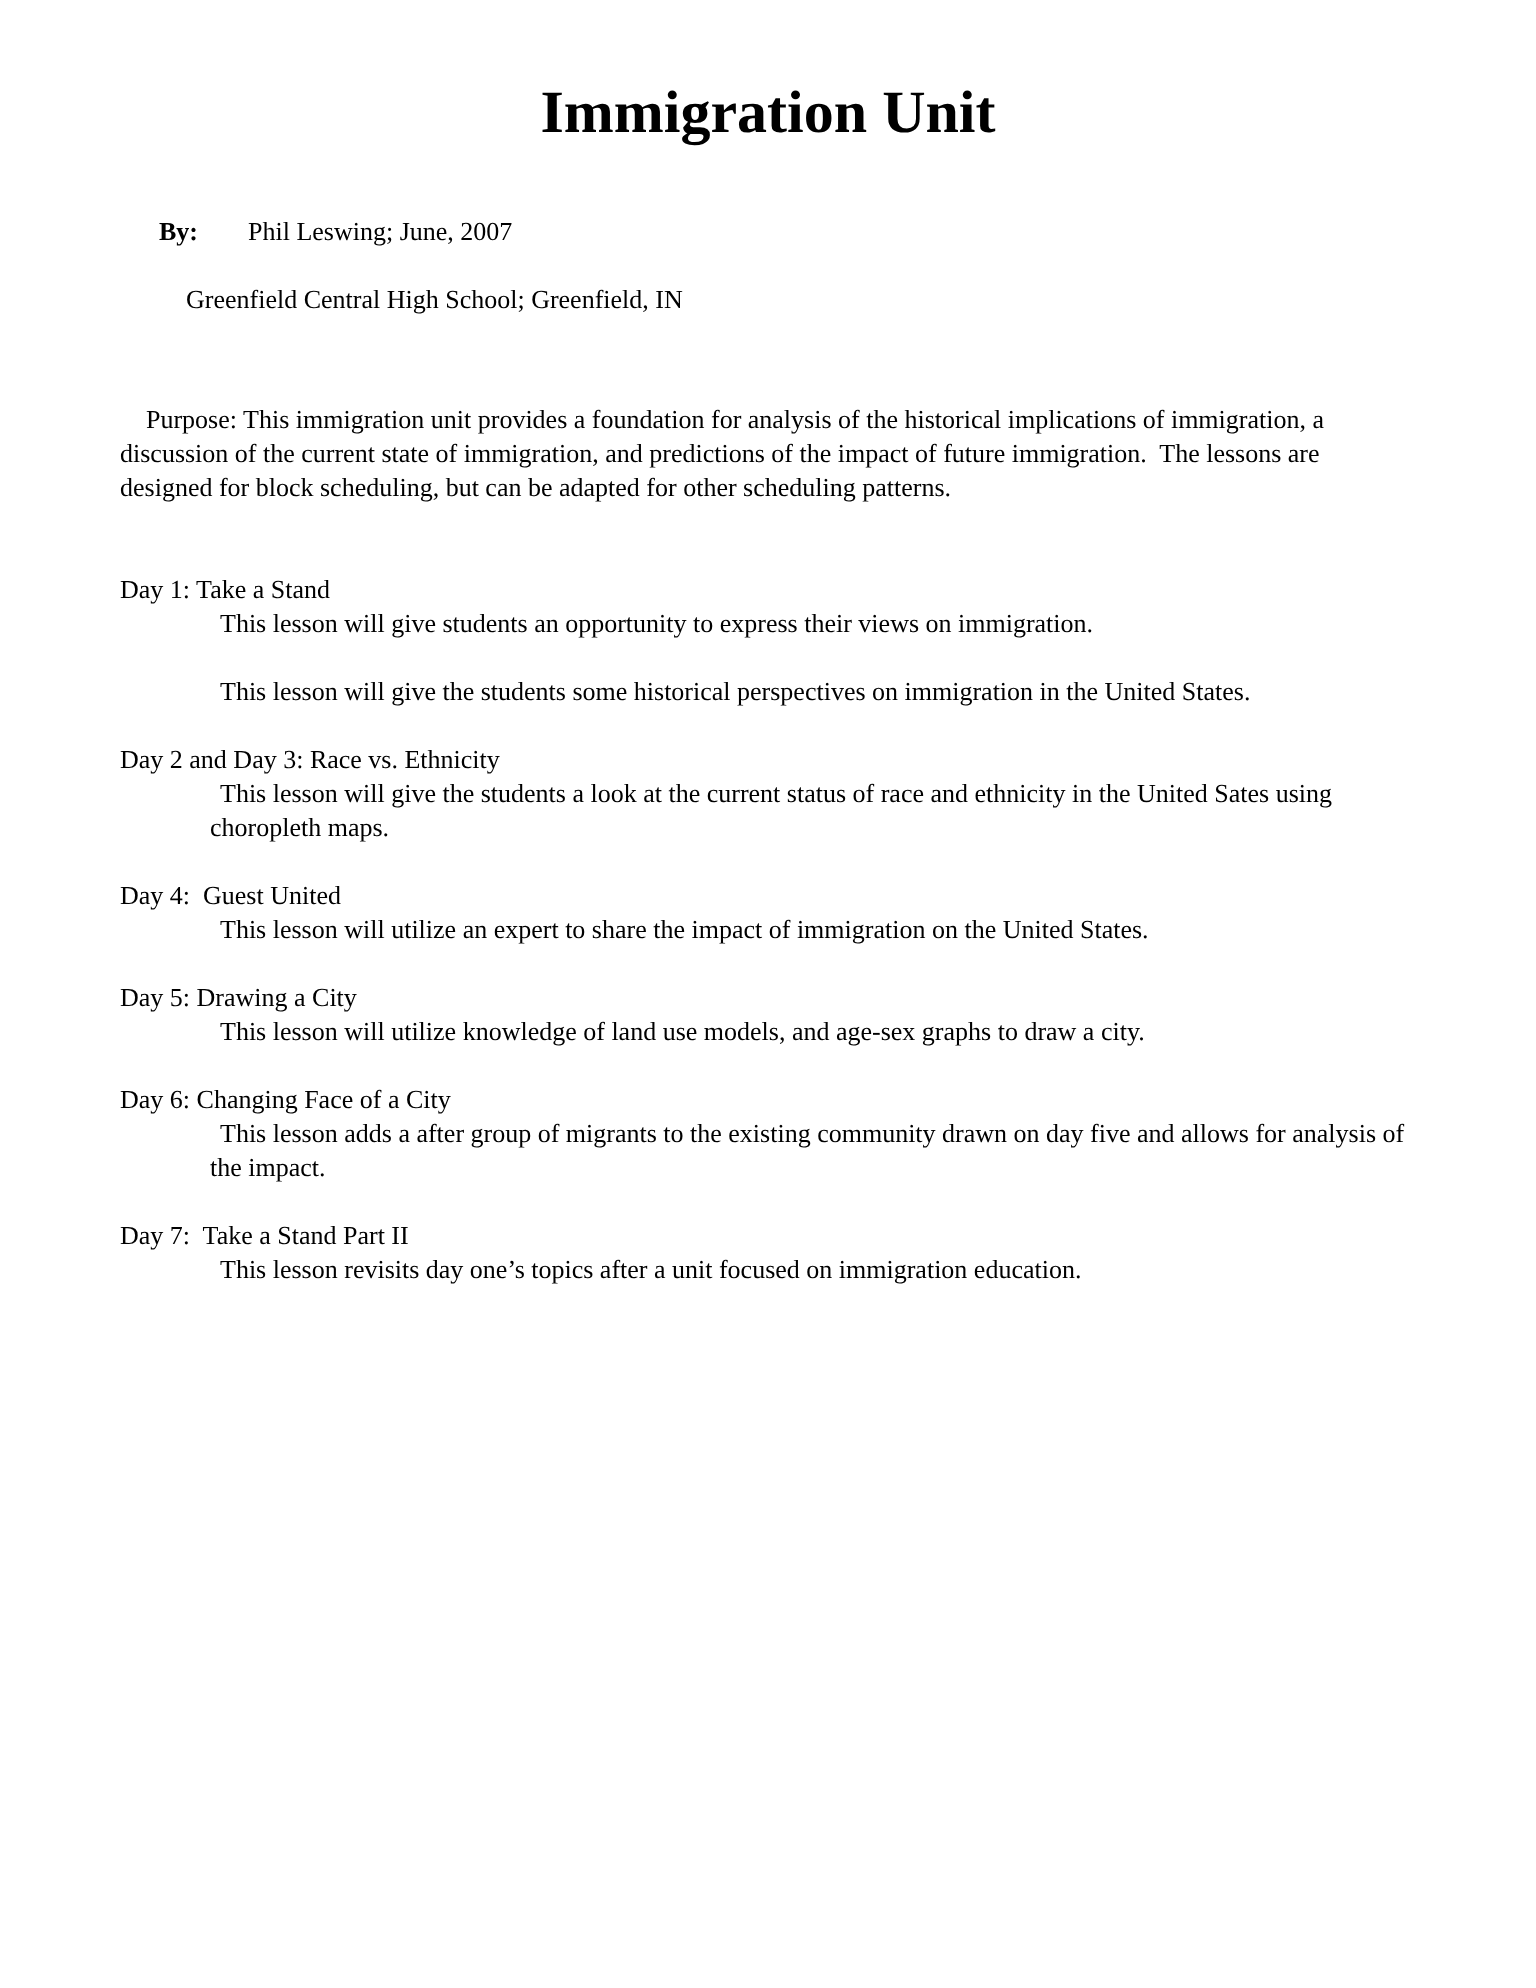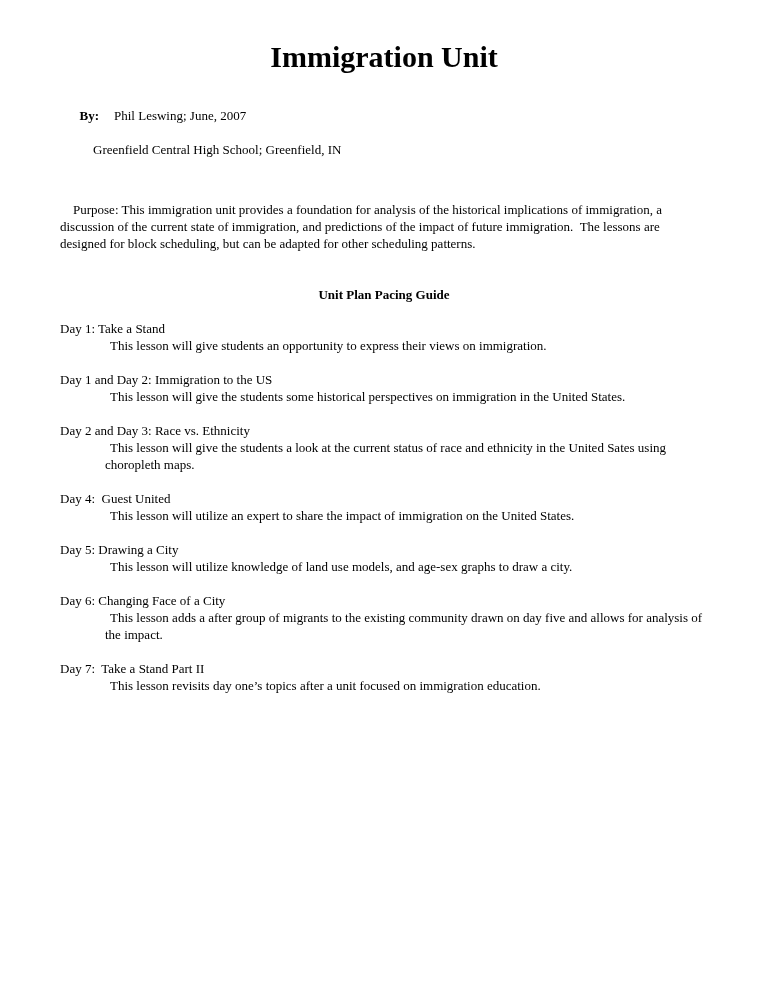--- a/index.html
+++ b/index.html
@@ -30,21 +30,21 @@
   .byline {
     margin: 0 0 26px 0;
   }
   .byline-line1 {
     white-space: pre-wrap;
   }
   .byline-label {
     font-weight: bold;
   }
   .byline-value {
-    margin-left: 15px;
+    margin-left: 25px;
   }
   .byline-line2 {
     margin-left: 33px;
     white-space: pre-wrap;
   }
   .purpose {
     margin: 0 0 17px 0;
     white-space: pre-wrap;
   }
   .purpose-label {
@@ -79,29 +79,27 @@
     <div class="byline-line1">
       <span class="byline-label">By:</span><span class="byline-value">Phil Leswing; June, 2007</span>
     </div>
     <div class="byline-line2">Greenfield Central High School; Greenfield, IN</div>
   </div>
 
   <p class="purpose">
     <span class="purpose-label">Purpose:</span><span> This immigration unit provides a foundation for analysis of the historical implications of immigration, a discussion of the current state of immigration, and predictions of the impact of future immigration.  The lessons are designed for block scheduling, but can be adapted for other scheduling patterns.</span>
   </p>
 
-  <div class="section-heading">Unit Plan Pacing Guide</div>
 
   <div class="day-block">
     <div class="day-heading">Day 1: Take a Stand</div>
     <div class="day-desc">This lesson will give students an opportunity to express their views on immigration.</div>
   </div>
 
   <div class="day-block">
-    <div class="day-heading">Day 1 and Day 2: Immigration to the US</div>
     <div class="day-desc">This lesson will give the students some historical perspectives on immigration in the United States.</div>
   </div>
 
   <div class="day-block">
     <div class="day-heading">Day 2 and Day 3: Race vs. Ethnicity</div>
     <div class="day-desc">This lesson will give the students a look at the current status of race and ethnicity in the United Sates using choropleth maps.</div>
   </div>
 
   <div class="day-block">
     <div class="day-heading">Day 4:  Guest United</div>

